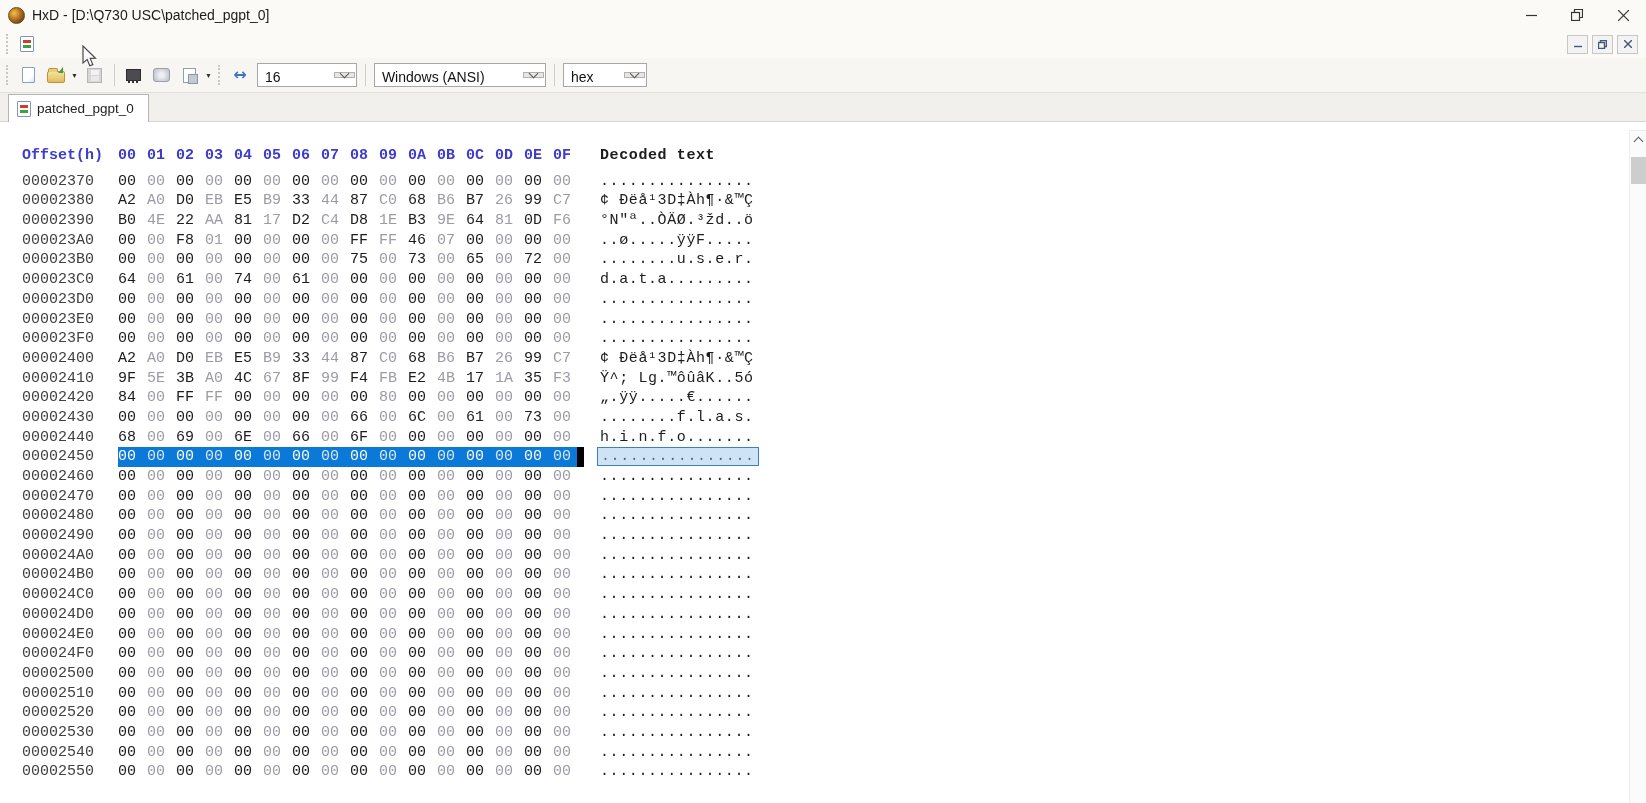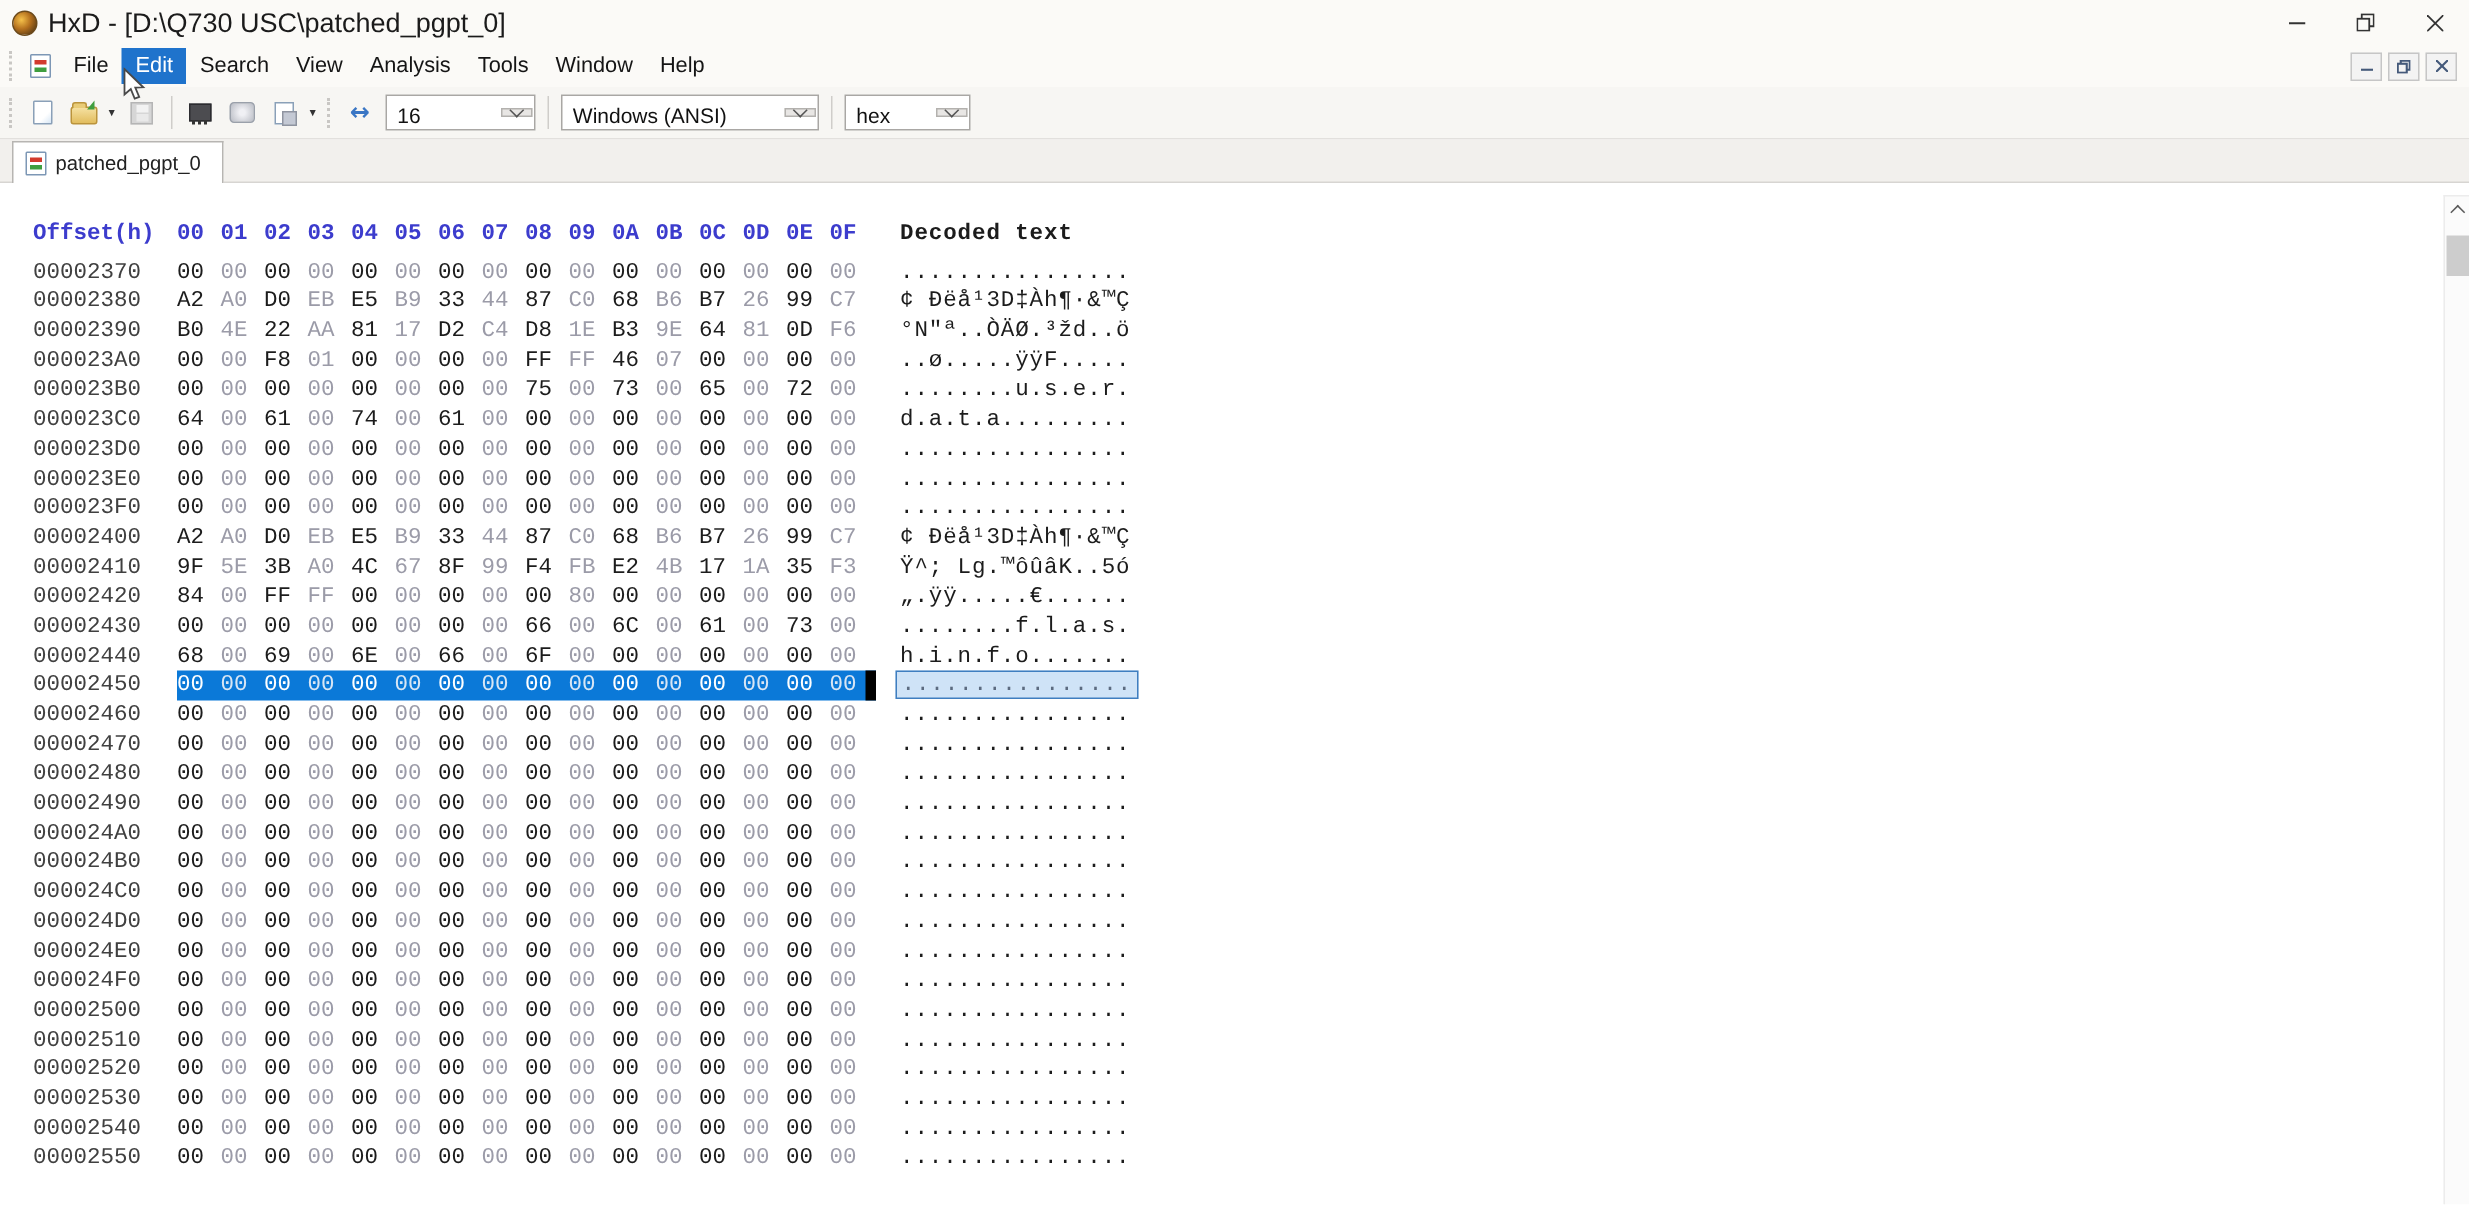--- a/index.html
+++ b/index.html
@@ -4,21 +4,21 @@
 <style>
   * { margin:0; padding:0; box-sizing:border-box; }
   html,body { width:1646px; height:803px; overflow:hidden; background:#fff;
               font-family:"Liberation Sans", sans-serif; }
 
   
   .titlebar { height:30px; background:#fbfaf7; display:flex; align-items:center; padding-left:8px; }
   .app-icon { width:17px; height:17px; border-radius:50%;
               background:radial-gradient(circle at 35% 35%, #f5c14a 0%, #b4701e 45%, #3a2a14 100%);
               border:1px solid #6b4a1c; }
-  .title-text { font-size:18px; color:#1b1b1b; margin-left:7px; }
+  .title-text { font-size:14px; color:#1b1b1b; margin-left:7px; }
   .win-controls { margin-left:auto; display:flex; height:100%; }
   .win-btn { width:46px; height:100%; display:flex; align-items:center; justify-content:center; }
   .win-btn svg { stroke:#333; stroke-width:1.2; fill:none; }
 
   
   .menubar { height:28px; background:#fbfaf7; display:flex; align-items:center; padding-left:3px; position:relative; }
   .gripper { width:5px; height:20px; border-left:2px dotted #c9c7c4; margin:0 3px; }
   .doc-icon { width:14px; height:16px; background:#fff; border:1px solid #7d97b5; border-radius:1px;
               position:relative; margin:0 6px; }
   .doc-icon::before { content:""; position:absolute; left:2px; top:3px; width:8px; height:3px; background:#d23b2e; }
@@ -125,30 +125,20 @@
           <line x1="0" y1="0" x2="11" y2="11"></line>
           <line x1="11" y1="0" x2="0" y2="11"></line>
         </svg>
     </div>
   </div>
 </div>
 
 <div class="menubar">
   <div class="gripper"></div>
   <div class="doc-icon"></div>
-  <div id="menu-items" style="display:flex;">
-      <span class="menu-item">File</span>
-      <span class="menu-item active">Edit</span>
-      <span class="menu-item">Search</span>
-      <span class="menu-item">View</span>
-      <span class="menu-item">Analysis</span>
-      <span class="menu-item">Tools</span>
-      <span class="menu-item">Window</span>
-      <span class="menu-item">Help</span>
-    </div>
   <svg class="cursor-arrow" width="17" height="24" viewBox="0 0 17 24">
     <path d="M1,1 L1,18 L5.2,14.4 L7.8,20.8 L10.8,19.6 L8.2,13.4 L13.5,13.2 Z" fill="#ffffff" stroke="#4a4a4a" stroke-width="1.2"></path>
   </svg>
   <div class="mdi-controls">
     <div class="mdi-btn">
       <svg width="8" height="8">
           <line x1="0" y1="6.5" x2="8" y2="6.5"></line>
         </svg>
     </div>
     <div class="mdi-btn">

